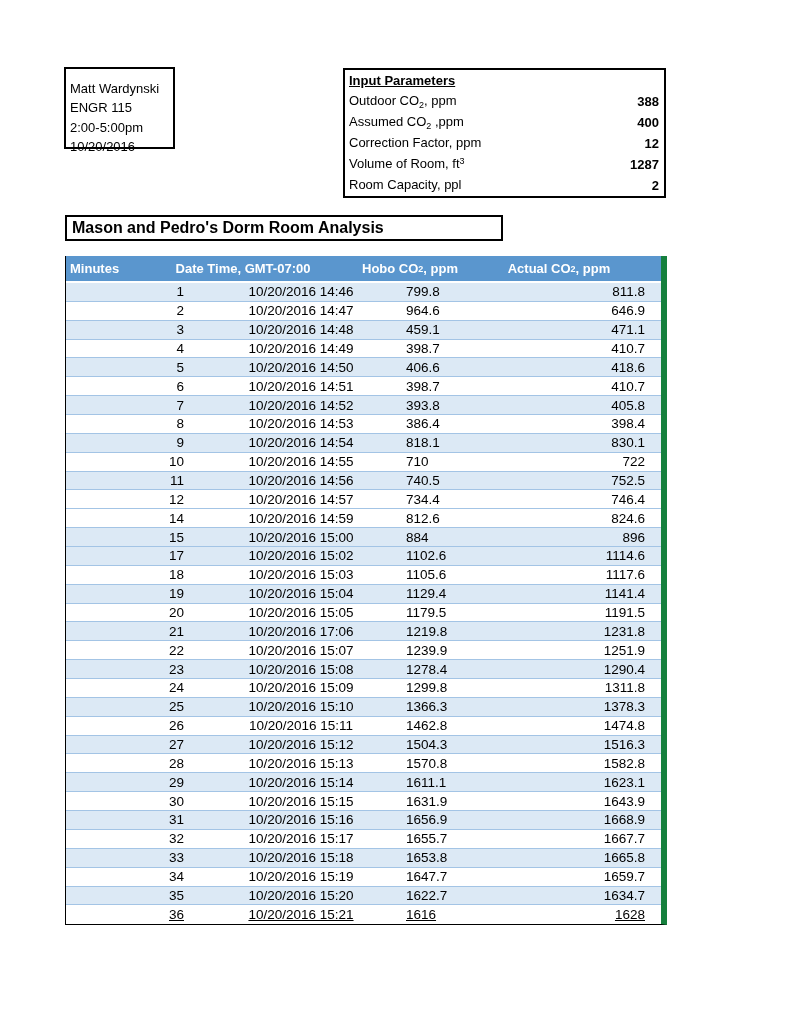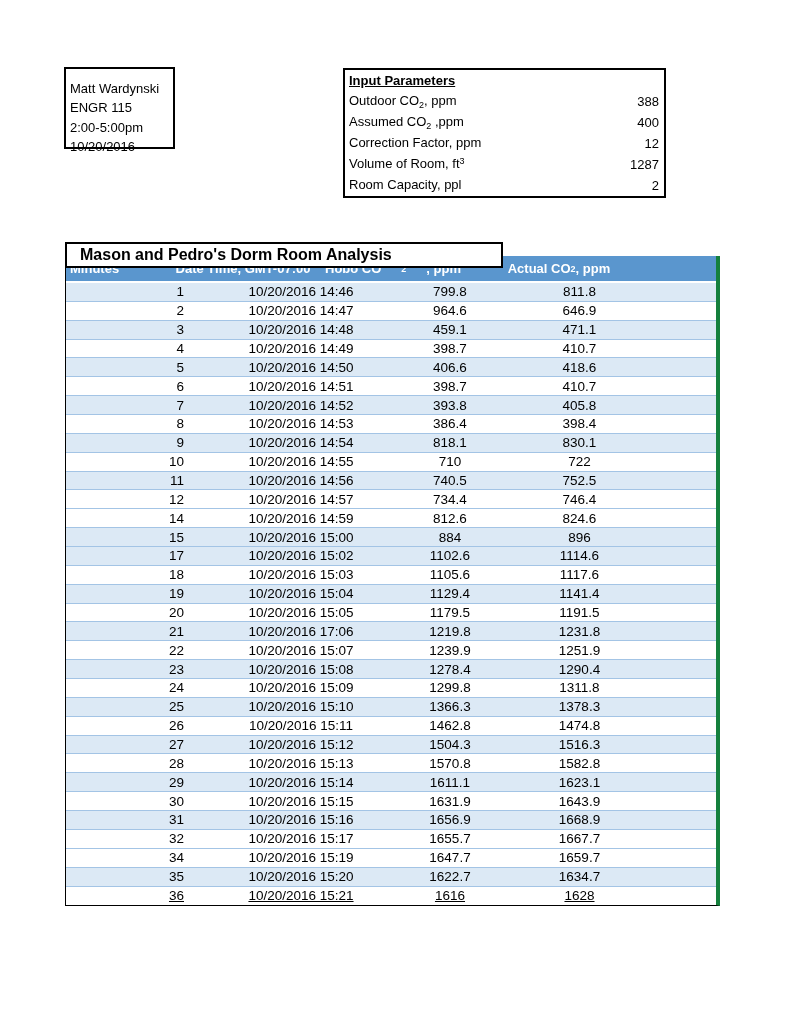--- a/index.html
+++ b/index.html
@@ -33,72 +33,72 @@
     font-size: 13px;
   }
   .params-title {
     height: 21px; display: flex; align-items: center;
     font-weight: bold; text-decoration: underline;
   }
   .param-row {
     height: 21px; display: flex; align-items: center;
     justify-content: space-between; white-space: nowrap;
   }
-  .param-value { text-align: center; }
+  .param-value { text-align: center; font-weight: bold; }
 
   
   .table-title {
-    position: absolute; left: 65px; top: 242px;
+    position: absolute; left: 65px; top: 215px;
     width: 438px; height: 26px;
     border: 2px solid #000; box-sizing: border-box;
     background: #fff; z-index: 2;
     display: flex; align-items: center;
-    padding-left: 13px;
+    padding-left: 5px;
     font-weight: bold; font-size: 16px; white-space: nowrap;
   }
 
   
   .data-table {
     position: absolute; left: 65px; top: 256px;
-    width: 655px; box-sizing: border-box;
-    border-left: 1px solid #000; border-right: 4px solid #15803d;
+    width: 602px; box-sizing: border-box;
+    border-left: 1px solid #000; border-right: 6px solid #15803d;
     border-bottom: 1px solid #000;
   }
   .table-header {
     position: relative; height: 25px;
     background: var(--header-blue, #5A96CE);
     border-bottom: 2px solid #ffffff;
     color: #ffffff; font-weight: bold; font-size: 13px;
   }
   .th {
     position: absolute; top: 0; height: 25px;
     display: flex; align-items: center; white-space: nowrap;
   }
   .th-minutes { left: 4px; }
   .th-date    { left: 177px; transform: translateX(-50%); justify-content: center; }
-  .th-hobo    { left: 327px; transform: translateX(-50%); gap: 20px; }
+  .th-hobo    { left: 344px; transform: translateX(-50%); }
   .th-actual  { left: 493px; transform: translateX(-50%); }
   .th sub { color: #ffffff; }
 
   .table-row {
     display: grid;
     grid-template-columns: 130px 210px 95px 165px;
     height: 18.86px; box-sizing: border-box;
     align-items: center;
     border-bottom: 1px solid var(--row-border, #A3C4E5);
     font-size: 13.5px;
     background: #ffffff;
   }
   .table-row.band { background: var(--band-blue, #DCE9F5); }
   .table-row:last-child { border-bottom: none; text-decoration: underline; }
   .cell { white-space: nowrap; }
   .cell-minutes  { text-align: right; padding-right: 12px; }
   .cell-datetime { text-align: center; }
-  .cell-hobo     { text-align: center; padding-right: 7px; }
-  .cell-actual   { text-align: center; padding-right: 8px; }
+  .cell-hobo     { text-align: left; padding-right: 7px; }
+  .cell-actual   { text-align: right; padding-right: 21px; }
 </style>
 </head>
 <body style="--header-blue: #5A96CE; --band-blue: #DCE9F5; --row-border: #A3C4E5;">
 
 <div class="info-card">
     <div class="info-line">Matt Wardynski</div>
     <div class="info-line">ENGR 115</div>
     <div class="info-line">2:00-5:00pm</div>
     <div class="info-line">10/20/2016</div>
   </div>
@@ -324,20 +324,26 @@
         <div class="cell cell-datetime">10/20/2016 15:16</div>
         <div class="cell cell-hobo">1656.9</div>
         <div class="cell cell-actual">1668.9</div>
       </div>
       <div class="table-row">
         <div class="cell cell-minutes">32</div>
         <div class="cell cell-datetime">10/20/2016 15:17</div>
         <div class="cell cell-hobo">1655.7</div>
         <div class="cell cell-actual">1667.7</div>
       </div>
+      <div class="table-row band">
+        <div class="cell cell-minutes">33</div>
+        <div class="cell cell-datetime">10/20/2016 15:18</div>
+        <div class="cell cell-hobo">1653.8</div>
+        <div class="cell cell-actual">1665.8</div>
+      </div>
       <div class="table-row">
         <div class="cell cell-minutes">34</div>
         <div class="cell cell-datetime">10/20/2016 15:19</div>
         <div class="cell cell-hobo">1647.7</div>
         <div class="cell cell-actual">1659.7</div>
       </div>
       <div class="table-row band">
         <div class="cell cell-minutes">35</div>
         <div class="cell cell-datetime">10/20/2016 15:20</div>
         <div class="cell cell-hobo">1622.7</div>

